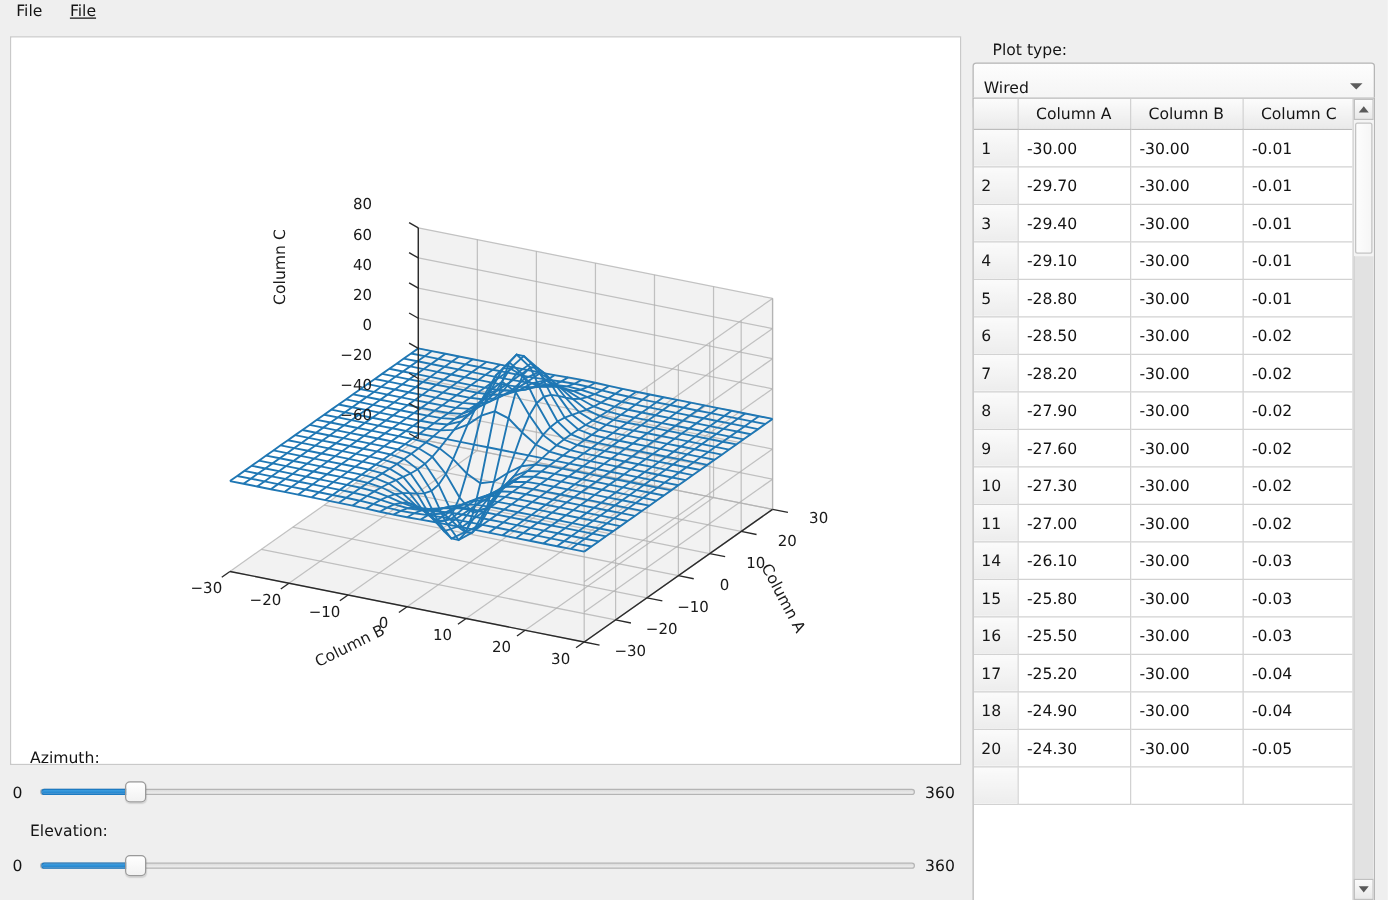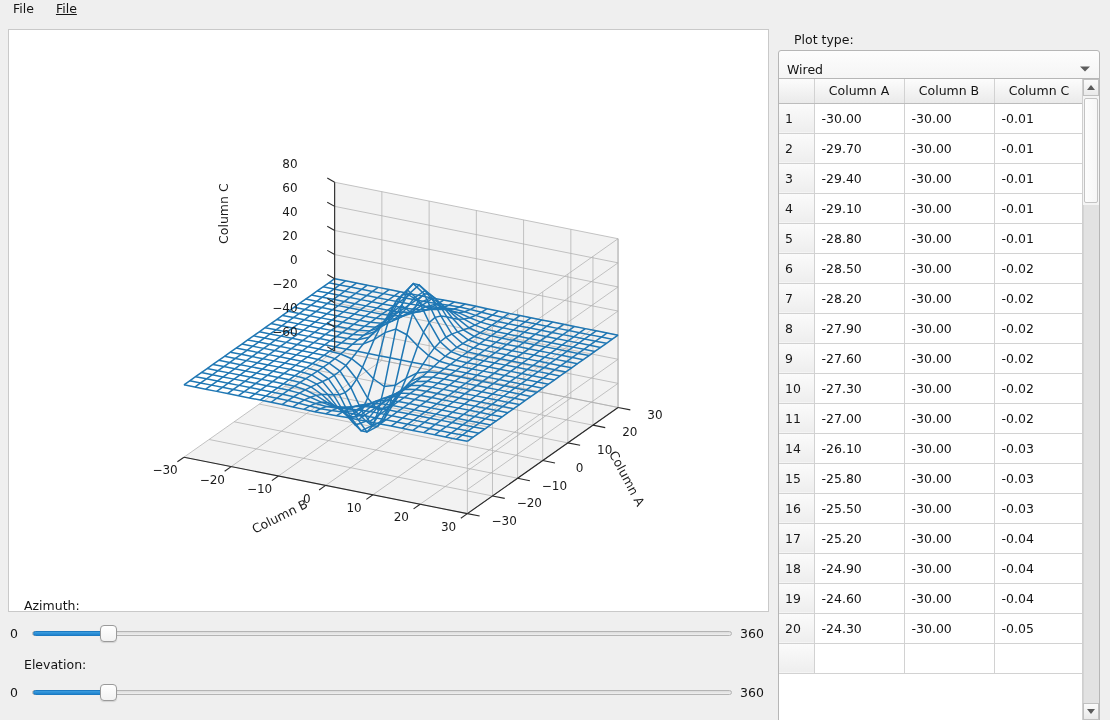--- a/index.html
+++ b/index.html
@@ -479,26 +479,20 @@
                 <td class="val">-30.00</td>
                 <td class="val">-0.04</td>
               </tr>
               <tr>
                 <td class="rownum">18</td>
                 <td class="val">-24.90</td>
                 <td class="val">-30.00</td>
                 <td class="val">-0.04</td>
               </tr>
               <tr>
-                <td class="rownum">19</td>
-                <td class="val">-24.60</td>
-                <td class="val">-30.00</td>
-                <td class="val">-0.04</td>
-              </tr>
-              <tr>
                 <td class="rownum">20</td>
                 <td class="val">-24.30</td>
                 <td class="val">-30.00</td>
                 <td class="val">-0.05</td>
               </tr>
               <tr>
                 <td class="rownum"></td>
                 <td class="val"></td>
                 <td class="val"></td>
                 <td class="val"></td>

